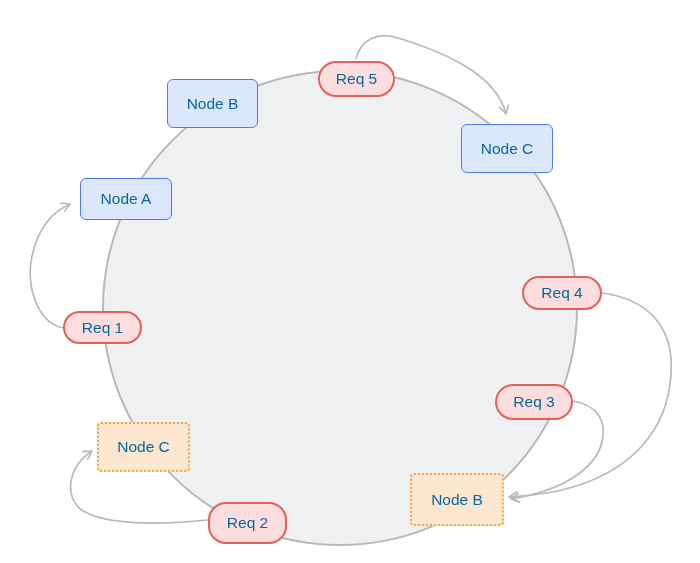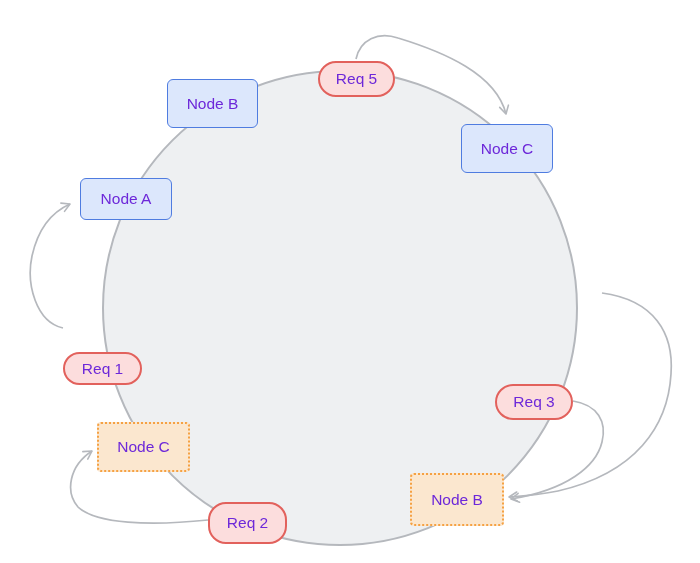--- a/index.html
+++ b/index.html
@@ -7,21 +7,21 @@
     position:relative;
     width:700px;height:563px;
     background:#ffffff;
     font-family:"Liberation Sans", sans-serif;
     overflow:hidden;
   }
   #edge-layer{position:absolute;left:0;top:0;}
   .box{
     position:absolute;
     display:flex;align-items:center;justify-content:center;
-    font-size:15.5px;color:#6d28d9;
+    font-size:15.5px;color:#0369a1;
     box-sizing:border-box;
     white-space:nowrap;
   }
   .node-solid{
     background:#dce7fc;
     border:1.6px solid #4f7ce0;
     border-radius:6px;
   }
   .node-dashed{
     background:#fbe7cf;
@@ -33,21 +33,21 @@
     border:2px solid #e2615c;
     border-radius:18px;
   }
   
   #b-node-b-top   {left:167px;top:79px; width:91px;height:49px;}
   #b-node-a       {left:80px; top:178px;width:92px;height:42px;}
   #b-node-c-top   {left:461px;top:124px;width:92px;height:49px;}
   #b-node-c-virt  {left:97px; top:422px;width:93px;height:50px;}
   #b-node-b-virt  {left:410px;top:473px;width:94px;height:53px;}
   #b-req-5        {left:318px;top:61px; width:77px;height:36px;}
-  #b-req-1        {left:63px; top:311px;width:79px;height:33px;margin-top:41px;}
+  #b-req-1        {left:63px; top:311px;width:79px;height:33px;}
   #b-req-4        {left:522px;top:276px;width:80px;height:34px;}
   #b-req-3        {left:495px;top:384px;width:78px;height:36px;}
   #b-req-2        {left:208px;top:502px;width:79px;height:42px;}
 </style>
 </head>
 <body>
 
 <div id="canvas">
 
   <svg id="edge-layer" width="700" height="563" viewBox="0 0 700 563">
@@ -77,17 +77,18 @@
   <div id="b-node-c-top" class="box node-solid">Node C</div>
 
   <div id="b-node-c-virt" class="box node-dashed">Node C</div>
 
   <div id="b-node-b-virt" class="box node-dashed">Node B</div>
 
   <div id="b-req-5" class="box req-pill">Req 5</div>
 
   <div id="b-req-1" class="box req-pill">Req 1</div>
 
+  <div id="b-req-4" class="box req-pill">Req 4</div>
 
   <div id="b-req-3" class="box req-pill">Req 3</div>
 
   <div id="b-req-2" class="box req-pill">Req 2</div>
 </div>
 
 </body></html>

